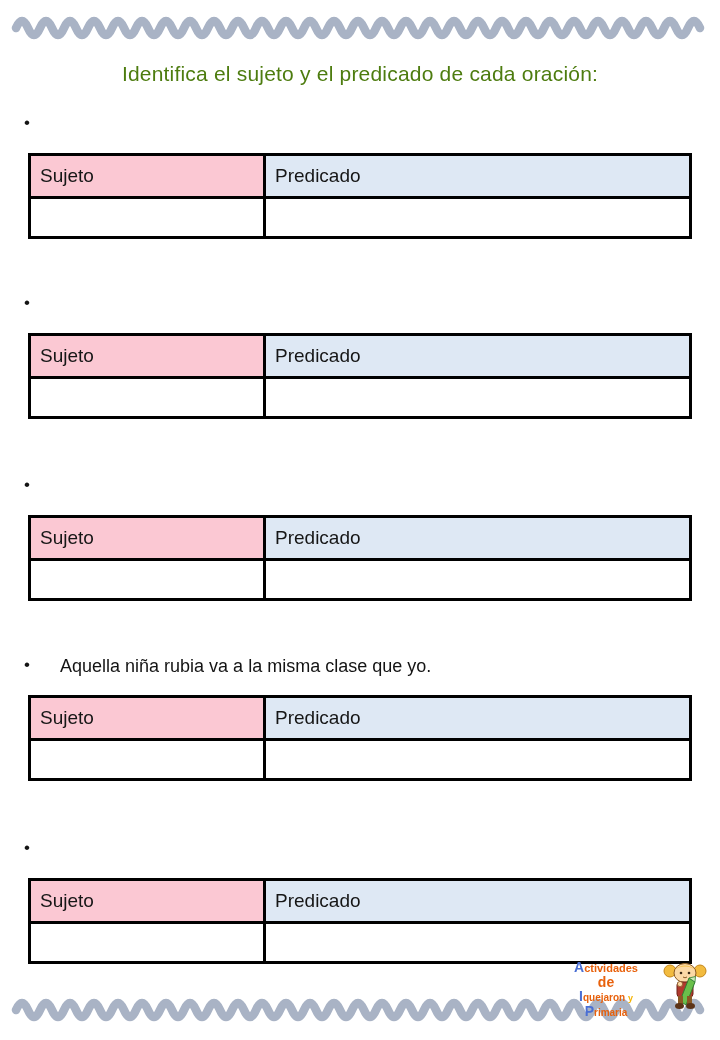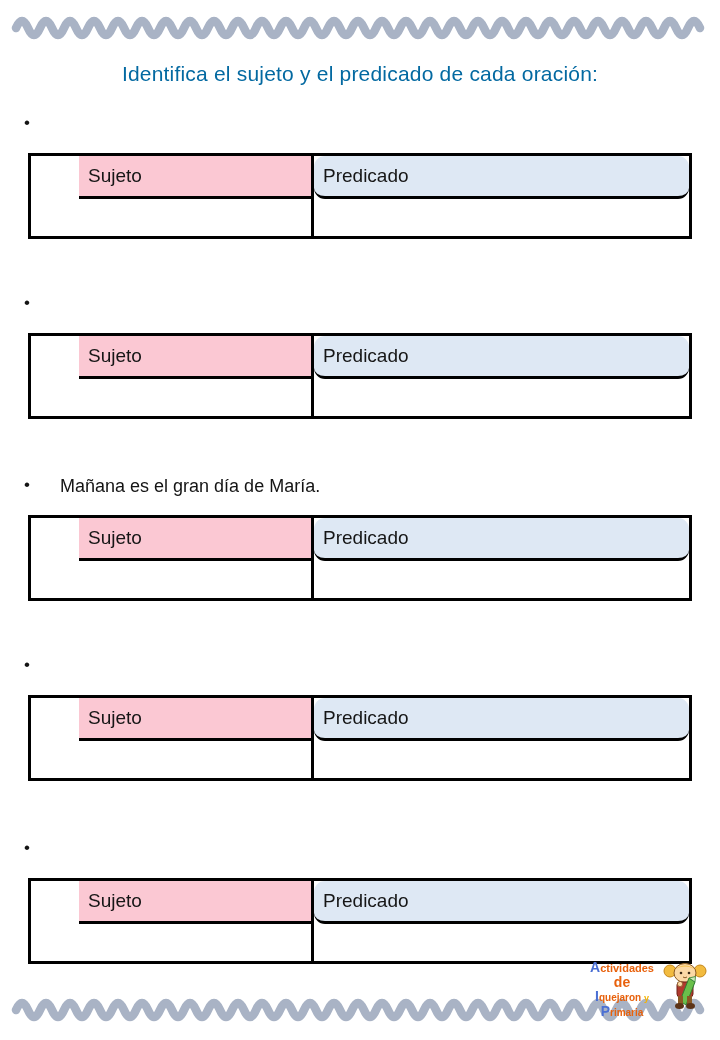--- a/index.html
+++ b/index.html
@@ -12,21 +12,21 @@
     color:#161616;
   }
   .wave { position:absolute; left:10px; width:700px; height:34px; }
   .wave.top { top:11px; }
   .wave.bottom { top:993px; }
 
   .title {
     position:absolute; top:62px; left:0; width:720px;
     text-align:center;
     font-size:21px; letter-spacing:0.2px;
-    color:#0369a1;
+    color:#4d7c0f;
   }
 
   .block { position:absolute; left:0; width:720px; }
   .sentence {
     position:relative;
     padding-left:60px;
     font-size:18px; line-height:26px; height:26px;
     color:#141414;
     white-space:nowrap;
   }
@@ -34,38 +34,37 @@
     position:absolute; left:24px; top:-1px;
     font-size:17px;
   }
 
   .answer-table {
     margin:16px 0 0 28px;
     width:664px;
     border:3px solid #000;
     box-sizing:border-box;
     background:#fff;
-    padding-left:48px;
   }
   .t-row { display:flex; }
   .t-cell { box-sizing:border-box; }
   .t-cell.subject { width:235px; border-right:3px solid #000; }
-  .t-cell.predicate { flex:1;border-radius:11px; }
+  .t-cell.predicate { flex:1; }
   .t-row.header .t-cell {
     height:43px; line-height:40px;
     padding-left:9px;
     font-size:19px;
     border-bottom:3px solid #000;
   }
   .t-row.header .t-cell.subject  { background:#FBC8D3; }
   .t-row.header .t-cell.predicate{ background:#DEE8F4; }
   .t-row.body .t-cell { height:37px; background:#ffffff; }
 
   .logo {
-    position:absolute; left:580px; top:960px; width:84px;
+    position:absolute; left:564px; top:960px; width:84px;
     text-align:center;
     font-weight:bold;
     line-height:1.05;
     z-index:3;
   }
   .logo .l1 { font-size:11px; color:#E8610C; }
   .logo .l2 { font-size:14px;  color:#E8610C; }
   .logo .l3 { font-size:10px; color:#E8610C; }
   .logo .cap  { font-size:14px; color:#4A6FD4; }
   .logo .yy   { color:#F5B301; font-size:9px; }
@@ -108,37 +107,37 @@
     </div>
     <div class="t-row body">
       <div class="t-cell subject"></div>
       <div class="t-cell predicate"></div>
     </div>
   </div>
 </div>
 
 <div class="block" style="top:473px">
   <div class="sentence">
-    <span class="bullet">•</span><span>Mañana es el gran día de María.</span>
+    <span class="bullet">•</span>
   </div>
   <div class="answer-table">
     <div class="t-row header">
       <div class="t-cell subject">Sujeto</div>
       <div class="t-cell predicate">Predicado</div>
     </div>
     <div class="t-row body">
       <div class="t-cell subject"></div>
       <div class="t-cell predicate"></div>
     </div>
   </div>
 </div>
 
 <div class="block" style="top:653px">
   <div class="sentence">
-    <span class="bullet">•</span>
+    <span class="bullet">•</span><span>Aquella niña rubia va a la misma clase que yo.</span>
   </div>
   <div class="answer-table">
     <div class="t-row header">
       <div class="t-cell subject">Sujeto</div>
       <div class="t-cell predicate">Predicado</div>
     </div>
     <div class="t-row body">
       <div class="t-cell subject"></div>
       <div class="t-cell predicate"></div>
     </div>

